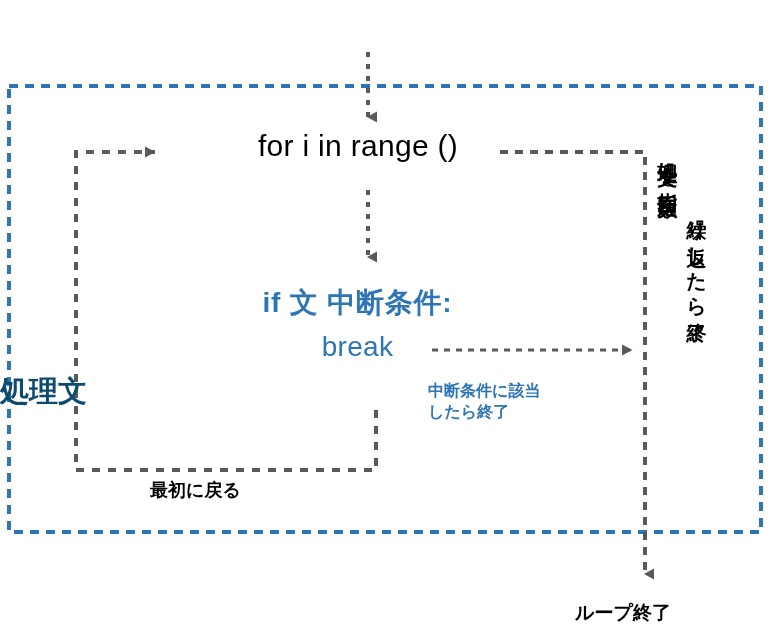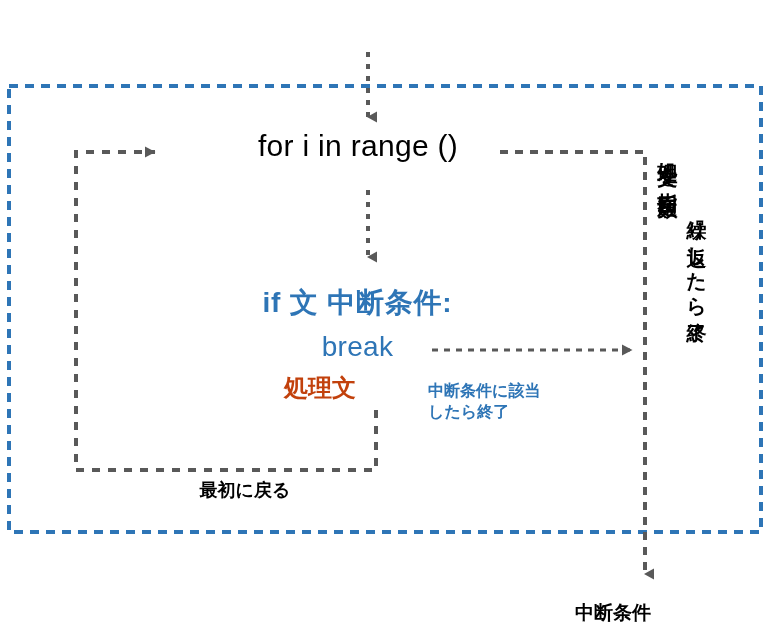--- a/index.html
+++ b/index.html
@@ -65,38 +65,38 @@
     width: 715px;
     text-align: center;
     color: #2e75b6;
     font-size: 28px;
     font-weight: 400;
     letter-spacing: 0.3px;
   }
   .proc-stmt {
     left: 0; top: 374px;
     width: 640px;
-    text-align: center;
-    color: #c2410c;
-    font-size: 24px;
+    text-align: left;
+    color: #0c4a6e;
+    font-size: 29px;
     font-weight: 700;
   }
   .break-note {
     left: 428px; top: 380px;
     width: 190px;
     text-align: left;
     color: #2e75b6;
     font-size: 16px;
     font-weight: 700;
     line-height: 1.32;
   }
   .back-note {
     left: 150px; top: 480px;
     width: 190px;
-    text-align: center;
+    text-align: left;
     color: #000000;
     font-size: 18px;
     font-weight: 700;
   }
   .end-note {
     left: 575px; top: 602px;
     width: 190px;
     text-align: left;
     color: #000000;
     font-size: 19px;
@@ -157,19 +157,19 @@
 
   <div class="lbl break-stmt">break</div>
 
   <div class="lbl proc-stmt">処理文</div>
 
   <div class="lbl break-note">中断条件に該当
 したら終了</div>
 
   <div class="lbl back-note">最初に戻る</div>
 
-  <div class="lbl end-note">中断条件</div>
+  <div class="lbl end-note">ループ終了</div>
 
   <div class="vtext vtext-a">処理文を指定回数</div>
 
   <div class="vtext vtext-b">繰り返したら終了</div>
 
 </div>
 
 </body></html>

